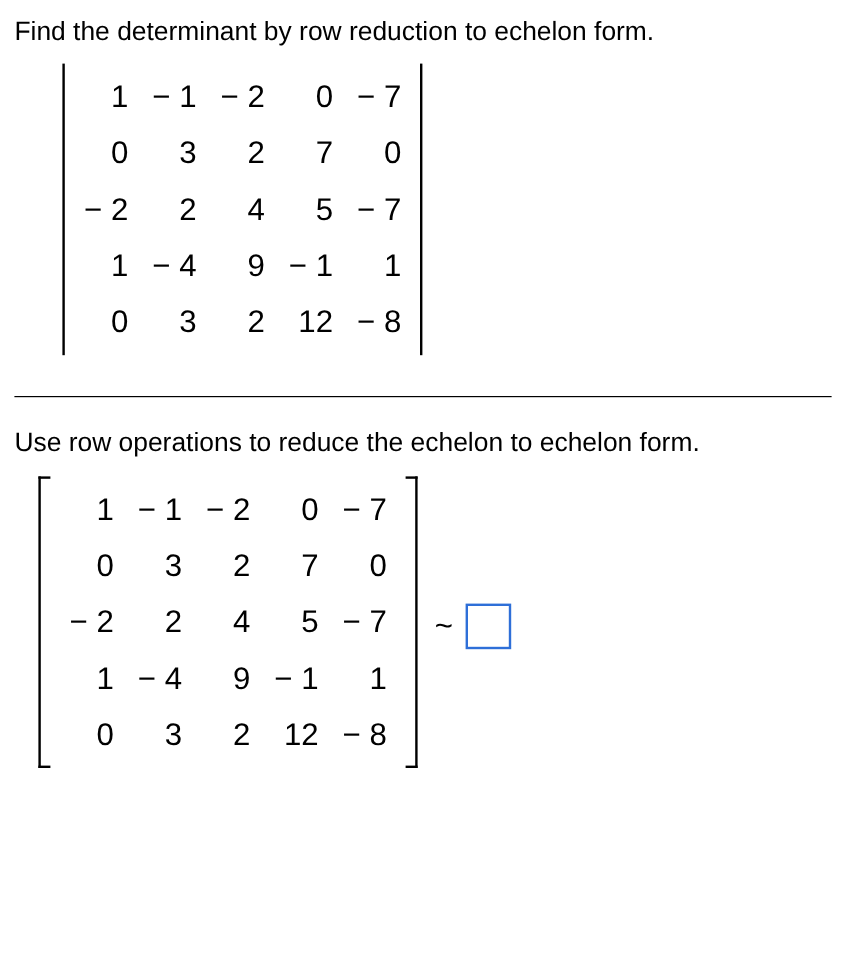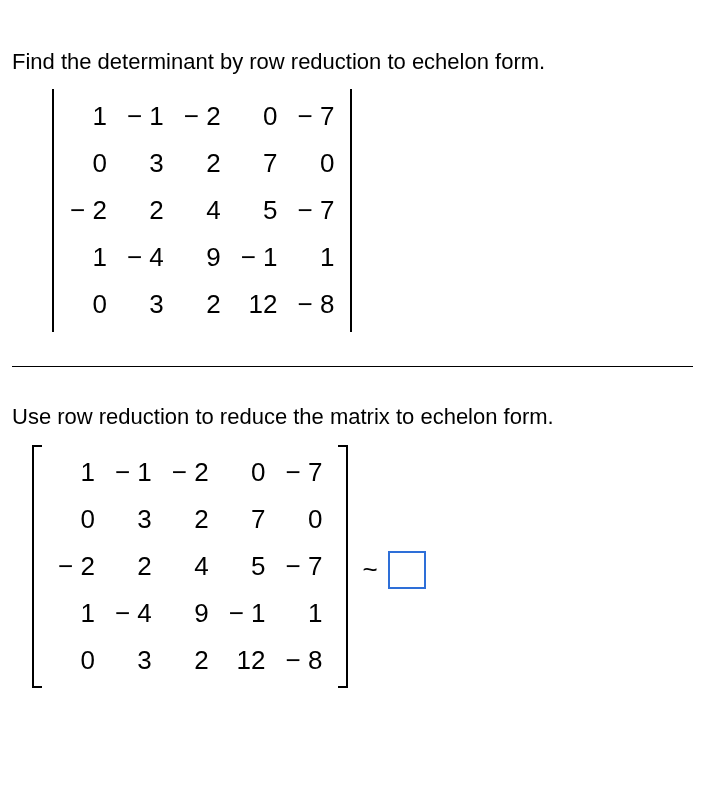--- a/index.html
+++ b/index.html
@@ -10,21 +10,20 @@
       padding: 12px;
       font-family: Arial, Helvetica, sans-serif;
       font-size: 22px;
       color: #000;
       background: #fff;
       width: 705px;
     }
     .question-text {
       margin-bottom: 12px;
       line-height: 1.3;
-      margin-top: 36px;
     }
     .matrix-container {
       display: inline-block;
       margin-left: 40px;
     }
     .det-matrix {
       display: inline-flex;
       align-items: stretch;
     }
     .det-bar {
@@ -133,21 +132,21 @@
         <span class="mcell">12</span>
         <span class="mcell">− 8</span>
       </div>
     </div>
     <div class="det-bar"></div>
   </div>
 </div>
 
 <hr class="divider">
 
-<div class="question-text">Use row reduction to reduce the matrix to echelon form.</div>
+<div class="question-text">Use row operations to reduce the echelon to echelon form.</div>
 
 <div class="row-align">
   <div class="matrix-container" style="margin-left:20px">
     <div class="bracket-matrix">
       <div class="bracket-left"></div>
       <div class="matrix-body">
         <div class="mrow">
           <span class="mcell">1</span>
           <span class="mcell">− 1</span>
           <span class="mcell">− 2</span>

